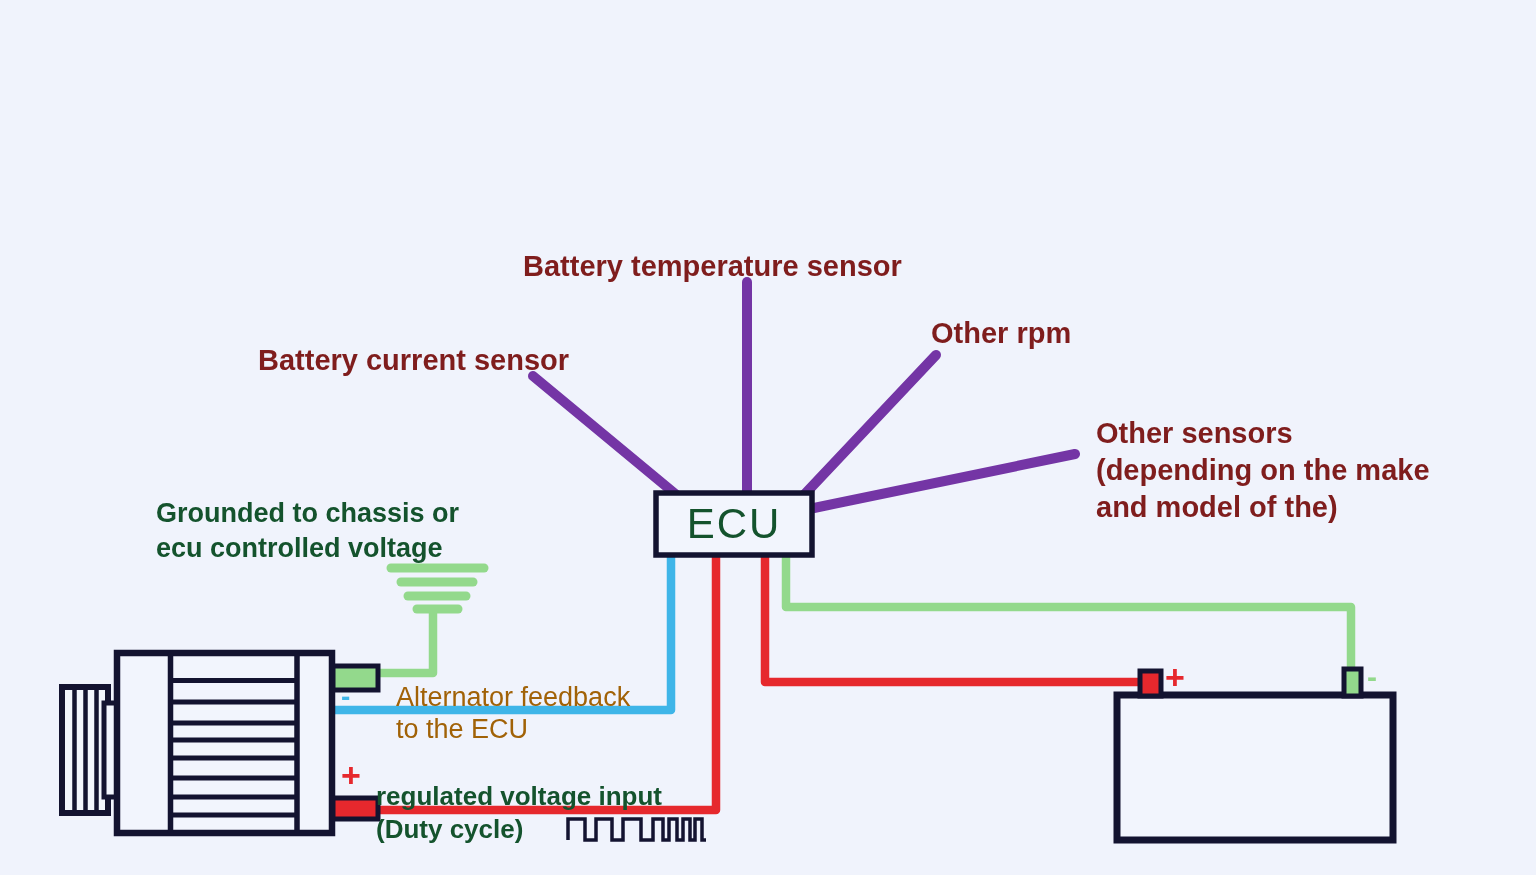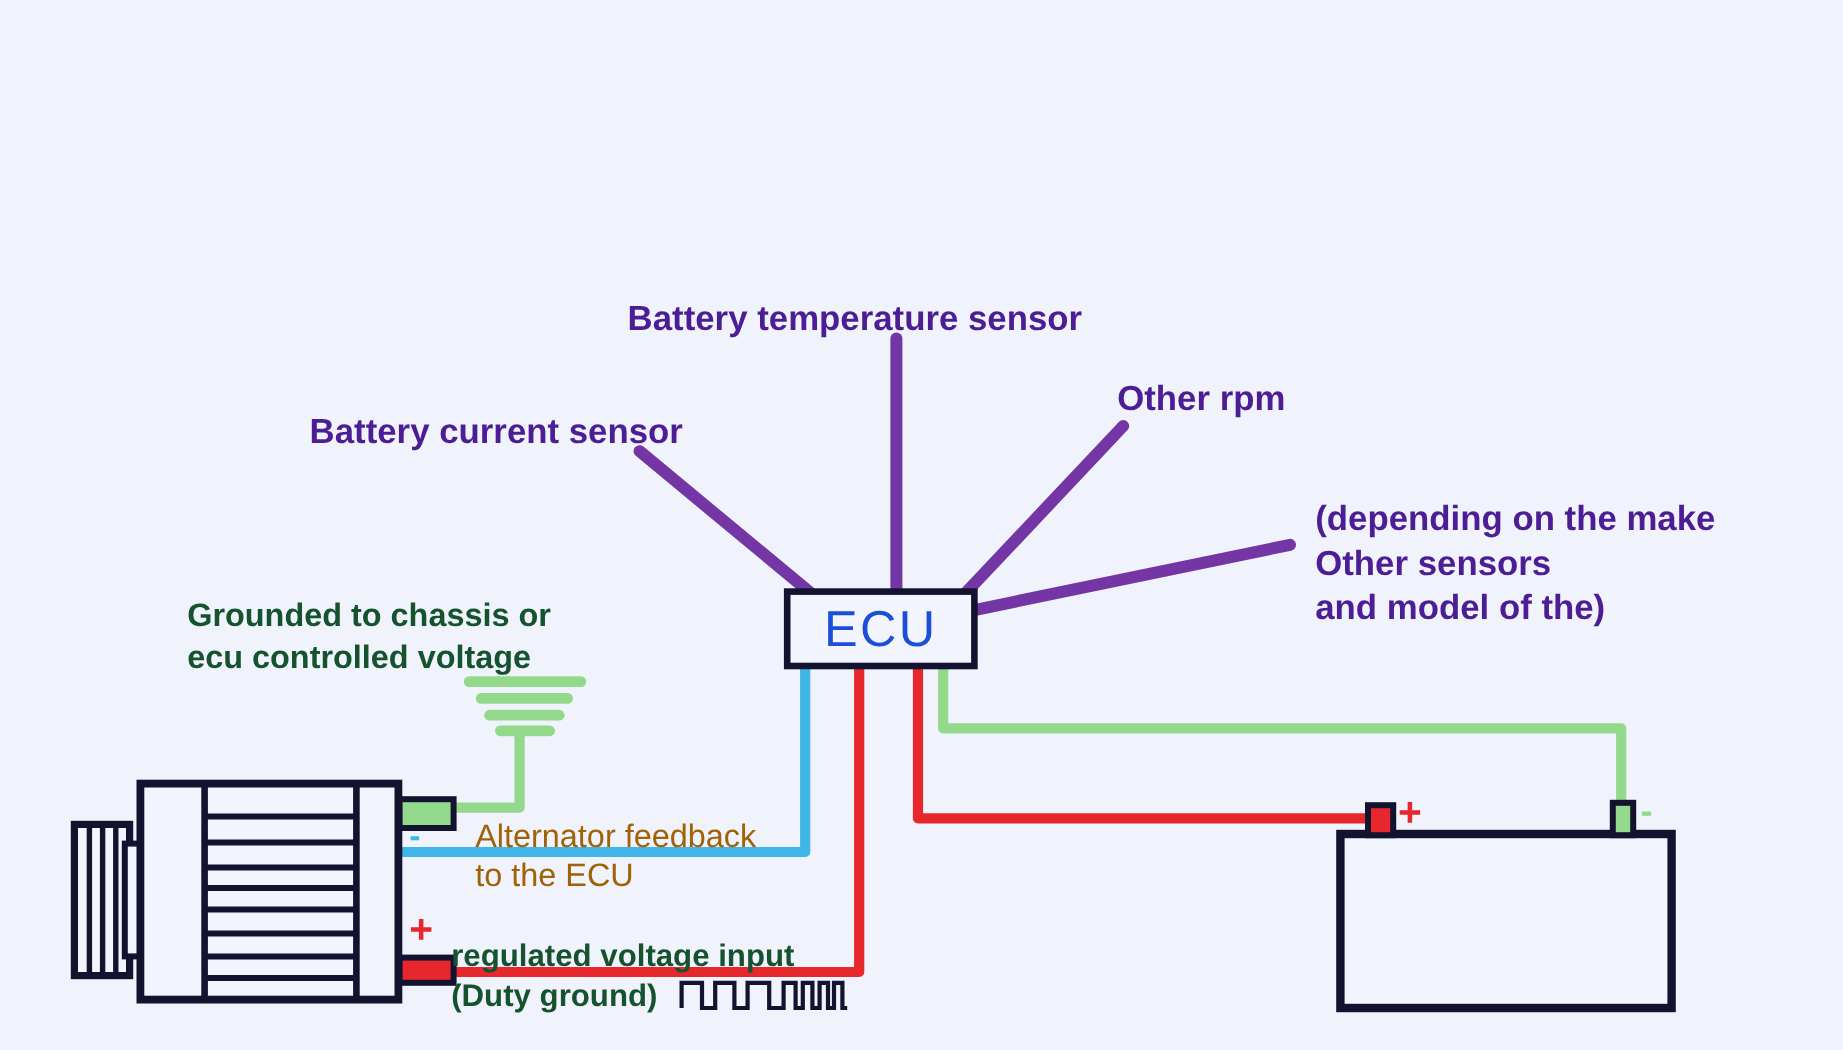--- a/index.html
+++ b/index.html
@@ -19,31 +19,31 @@
   .wire-purple   { stroke: #7435a5; stroke-width: 10; stroke-linecap: round; fill: none; }
   .wire-cyan     { stroke: #3fb5e8; stroke-width: 8.5; fill: none; stroke-linejoin: round; }
   .wire-red      { stroke: #e6282d; stroke-width: 8.5; fill: none; stroke-linejoin: round; }
   .wire-green    { stroke: #93d98c; stroke-width: 8.5; fill: none; stroke-linejoin: round; }
   .ground-bar    { stroke: #93d98c; stroke-width: 9; stroke-linecap: round; fill: none; }
   .terminal-red   { fill: #e6282d; stroke: #131330; stroke-width: 5; }
   .terminal-green { fill: #93d98c; stroke: #131330; stroke-width: 5; }
 
   
   .label { position: absolute; white-space: nowrap; }
-  .purple-label { color: #4c1d95; font-weight: bold; font-size: 29px; line-height: 37px; }
+  .purple-label { color: #7f1d1d; font-weight: bold; font-size: 29px; line-height: 37px; }
   .navy-label   { color: #14532d; font-weight: bold; }
   .cyan-label   { color: #a16207; font-weight: 500; }
   .red-sign     { color: #e6282d; font-weight: bold; font-size: 34px; }
   .cyan-sign    { color: #3fb5e8; font-weight: bold; font-size: 28px; }
   .green-sign   { color: #93d98c; font-weight: bold; font-size: 30px; }
 
   #ecu-label {
     position: absolute; left: 656px; top: 493px; width: 156px; height: 62px;
     display: flex; align-items: center; justify-content: center;
-    color: #1d4ed8; font-size: 42px; letter-spacing: 2px; font-weight: 400;
+    color: #14532d; font-size: 42px; letter-spacing: 2px; font-weight: 400;
   }
   #battery-temp-label    { left: 523px; top: 248px; }
   #battery-current-label { left: 258px; top: 342px; }
   #engine-rpm-label      { left: 931px; top: 315px; }
   #other-sensors-label   { left: 1096px; top: 415px; }
   #ground-label          { left: 156px; top: 496px; font-size: 27px; line-height: 35px; }
   #alt-feedback-label    { left: 396px; top: 681px; font-size: 27px; line-height: 32px; }
   #reg-voltage-label     { left: 376px; top: 780px; font-size: 26px; line-height: 33px; }
   #alt-minus-sign        { left: 341px; top: 681px; }
   #alt-plus-sign         { left: 341px; top: 756px; }
@@ -94,38 +94,38 @@
 
     <path class="navy-stroke" stroke-width="3.5" d="M568,840 V819 H585 V840 H596 V819 H612 V840 H623 V819 H641 V840 H653 V819 H663 V840 H669 V819 H677 V840 H683 V819 H690 V840 H695 V819 H702 V840 H706"></path>
   </svg>
 
   <div id="ecu-label">ECU</div>
 
   <div class="label purple-label" id="battery-temp-label">Battery temperature sensor</div>
   <div class="label purple-label" id="battery-current-label">Battery current sensor</div>
   <div class="label purple-label" id="engine-rpm-label">Other rpm</div>
   <div class="label purple-label" id="other-sensors-label">
+    <div>Other sensors</div>
     <div>(depending on the make</div>
-    <div>Other sensors</div>
     <div>and model of the)</div>
   </div>
 
   <div class="label navy-label" id="ground-label">
     <div>Grounded to chassis or</div>
     <div>ecu controlled voltage</div>
   </div>
 
   <div class="label cyan-label" id="alt-feedback-label">
     <div>Alternator feedback</div>
     <div>to the ECU</div>
   </div>
 
   <div class="label navy-label" id="reg-voltage-label">
     <div>regulated voltage input</div>
-    <div>(Duty ground)</div>
+    <div>(Duty cycle)</div>
   </div>
 
   <div class="label cyan-sign" id="alt-minus-sign">-</div>
   <div class="label red-sign" id="alt-plus-sign">+</div>
   <div class="label red-sign" id="batt-plus-sign">+</div>
   <div class="label green-sign" id="batt-minus-sign">-</div>
 
 </div>
 
 </body></html>

